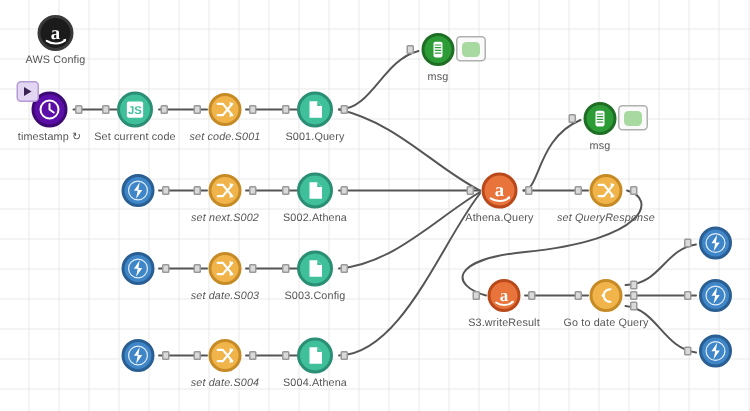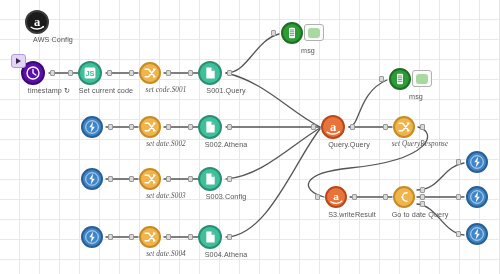--- a/index.html
+++ b/index.html
@@ -37,29 +37,29 @@
     box-sizing: border-box;
     display: flex;
     align-items: center;
     justify-content: center;
     left: 0; top: 0;
   }
   .bubble.sz24 { width: 24px; height: 24px; margin-left: -12px; margin-top: -12px; }
   .bubble.sz22 { width: 22px; height: 22px; margin-left: -11px; margin-top: -11px; }
   .label {
     position: absolute;
-    left: 16px;
+    left: 0;
     top: 13px;
     transform: translateX(-50%);
     white-space: nowrap;
     font-size: 7.2px;
     color: #555;
     letter-spacing: 0.1px;
   }
-  .label.ital { font-style: italic; font-family: Liberation Serif, serif; }
+  .label.ital { font-style: italic; }
   .port {
     position: absolute;
     width: 5px; height: 6px;
     background: #d9d9d9;
     border: 1px solid #999;
     border-radius: 1px;
     box-sizing: border-box;
   }
   
   .t-aws-black  { background: #1b1b1b; border: 2px solid #3a3a3a; }
@@ -219,21 +219,21 @@
       </div>
       <div class="node" style="left: 150px; top: 127px;">
         <div class="port" style="left: -21px; top: -3px;"></div>
         <div class="port" style="left: 16px; top: -3px;"></div>
         <div class="bubble sz22 t-change">
           <svg class="glyph" viewBox="0 0 24 24" xmlns="http://www.w3.org/2000/svg">
             <path d="M5.5 7 L10 7 L18.5 17 M5.5 17 L10 17 L18.5 7" stroke="#fff" stroke-width="1.9" fill="none" stroke-linecap="round"></path>
             <path d="M16.2 5.2 L19.4 7 L16.2 8.8 z M16.2 15.2 L19.4 17 L16.2 18.8 z" fill="#fff"></path>
           </svg>
         </div>
-        <div class="label ital">set date.S002</div>
+        <div class="label ital">set next.S002</div>
       </div>
       <div class="node" style="left: 210px; top: 127px;">
         <div class="port" style="left: -22px; top: -3px;"></div>
         <div class="port" style="left: 17px; top: -3px;"></div>
         <div class="bubble sz24 t-query">
           <svg class="glyph" viewBox="0 0 24 24" xmlns="http://www.w3.org/2000/svg">
             <path d="M7.6 5.4 h6.2 l3.8 3.8 v9.4 h-10 z" fill="#fff"></path>
             <path d="M13.8 5.4 v3.8 h3.8" fill="#3fbf9a"></path>
           </svg>
         </div>
@@ -317,21 +317,21 @@
       <div class="node" style="left: 333px; top: 127px;">
         <div class="port" style="left: -22px; top: -3px;"></div>
         <div class="port" style="left: 17px; top: -3px;"></div>
         <div class="bubble sz24 t-aws-orange">
           <svg class="glyph" viewBox="0 0 24 24" xmlns="http://www.w3.org/2000/svg">
             <text x="12" y="16.5" text-anchor="middle" font-family="Liberation Serif, serif" font-size="15" font-weight="bold" fill="#fff">a</text>
             <path d="M5 18.3 C9 21.2 16 21.2 19.6 17.8" stroke="#fff" stroke-width="1.7" fill="none" stroke-linecap="round"></path>
             <path d="M18 17.2 l2.6 -0.6 -0.5 2.4 z" fill="#fff"></path>
           </svg>
         </div>
-        <div class="label">Query.Query</div>
+        <div class="label">Athena.Query</div>
       </div>
       <div class="node" style="left: 404px; top: 127px;">
         <div class="port" style="left: -21px; top: -3px;"></div>
         <div class="port" style="left: 16px; top: -3px;"></div>
         <div class="bubble sz22 t-change">
           <svg class="glyph" viewBox="0 0 24 24" xmlns="http://www.w3.org/2000/svg">
             <path d="M5.5 7 L10 7 L18.5 17 M5.5 17 L10 17 L18.5 7" stroke="#fff" stroke-width="1.9" fill="none" stroke-linecap="round"></path>
             <path d="M16.2 5.2 L19.4 7 L16.2 8.8 z M16.2 15.2 L19.4 17 L16.2 18.8 z" fill="#fff"></path>
           </svg>
         </div>

